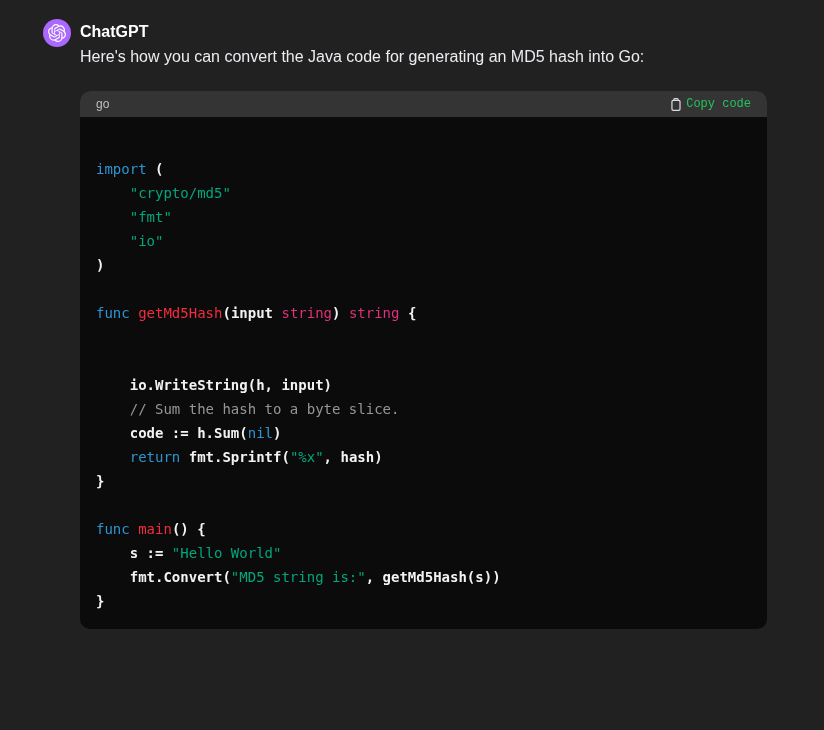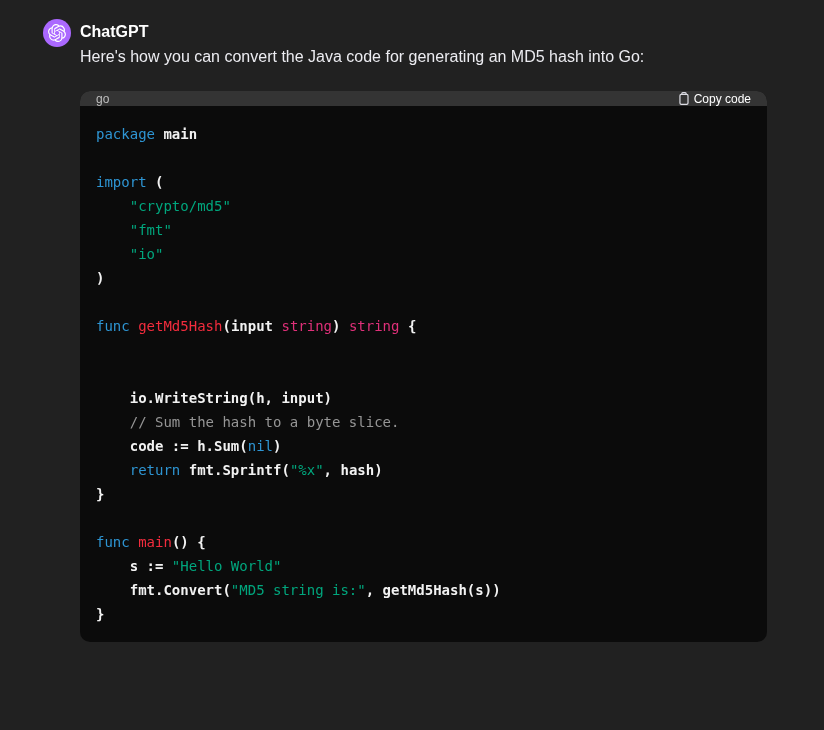--- a/index.html
+++ b/index.html
@@ -35,41 +35,41 @@
     line-height: 24px;
     color: #ececf1;
   }
   .code-block {
     margin-top: 22px;
     border-radius: 10px;
     overflow: hidden;
     background: var(--code-bg, #0b0b0b);
   }
   .code-header {
-    height: 15px;
+    height: 26px;
     background: var(--header-bg, #343434);
     display: flex;
     align-items: center;
     justify-content: space-between;
     padding: 0 16px;
   }
   .lang-label {
     font-size: 12px;
     color: #bfbfbf;
   }
   .copy-btn {
     display: flex;
     align-items: center;
     gap: 3px;
     background: none;
     border: none;
     cursor: pointer;
-    font-family: Liberation Sans, sans-serif;
+    font-family: Liberation Mono, monospace;
     font-size: 12px;
-    color: #ffffff;
+    color: #22c55e;
   }
   .copy-btn svg { width: 15px; height: 15px; stroke: #dcdce3; fill: none; stroke-width: 1.3; }
   .code-area {
     padding: 16px;
     font-family: "DejaVu Sans Mono", "Liberation Mono", monospace;
     font-size: 14px;
     line-height: 24px;
   }
   .code-line { white-space: pre; min-height: 24px; }
   .tok-plain    { color: var(--c-plain, #f2f2f2); font-weight: 700; }
@@ -97,21 +97,20 @@
         <span class="lang-label">go</span>
         <button class="copy-btn">
           <svg viewBox="0 0 16 16" aria-hidden="true">
             <rect x="4.2" y="3.6" width="8.6" height="10.6" rx="1.4"></rect>
             <path d="M6.2 3.6 V2.8 a1 1 0 0 1 1-1 h2.6 a1 1 0 0 1 1 1 V3.6"></path>
           </svg>
           <span>Copy code</span>
         </button>
       </div>
       <div class="code-area">
-          <div class="code-line"><span class="tok-keyword">package</span><span class="tok-plain"> main</span></div>
           <div class="code-line"> </div>
           <div class="code-line"><span class="tok-keyword">import</span><span class="tok-plain"> (</span></div>
           <div class="code-line"><span class="tok-plain">    </span><span class="tok-string">"crypto/md5"</span></div>
           <div class="code-line"><span class="tok-plain">    </span><span class="tok-string">"fmt"</span></div>
           <div class="code-line"><span class="tok-plain">    </span><span class="tok-string">"io"</span></div>
           <div class="code-line"><span class="tok-plain">)</span></div>
           <div class="code-line"> </div>
           <div class="code-line"><span class="tok-keyword">func</span><span class="tok-plain"> </span><span class="tok-function">getMd5Hash</span><span class="tok-plain">(input </span><span class="tok-type">string</span><span class="tok-plain">) </span><span class="tok-type">string</span><span class="tok-plain"> {</span></div>
           <div class="code-line"><span class="tok-plain">    </span></div>
           <div class="code-line"><span class="tok-plain">    </span></div>

